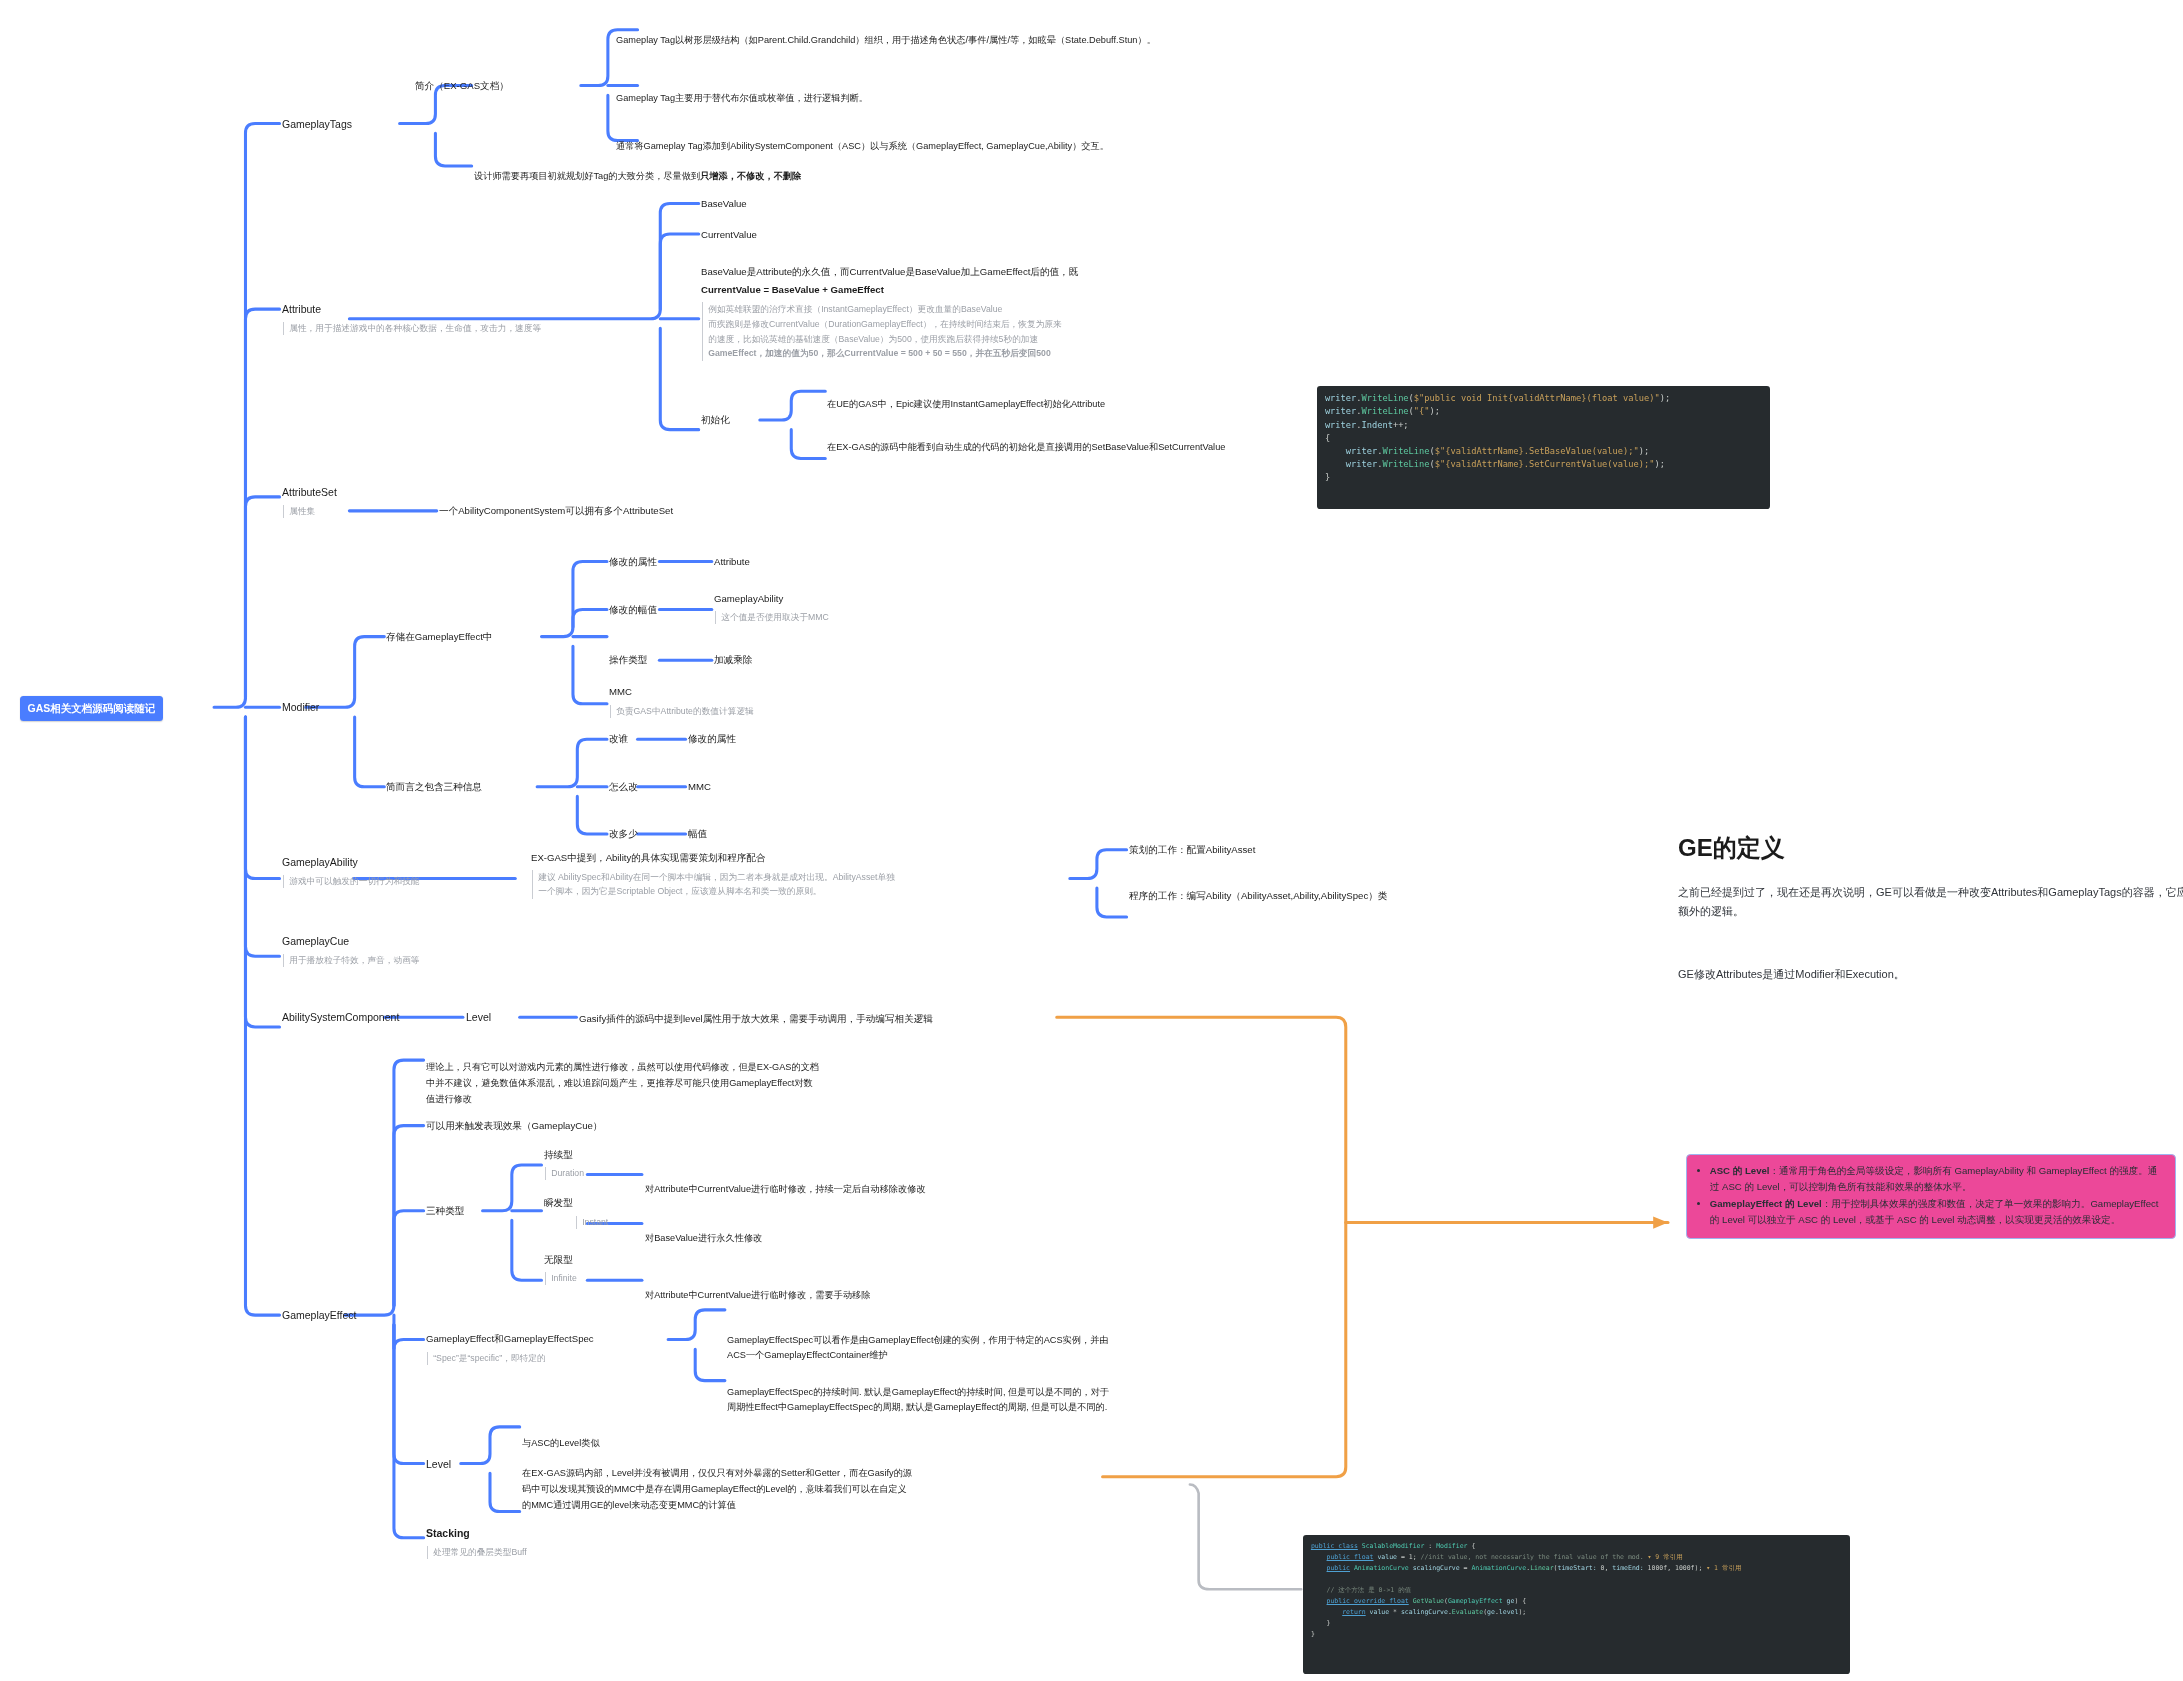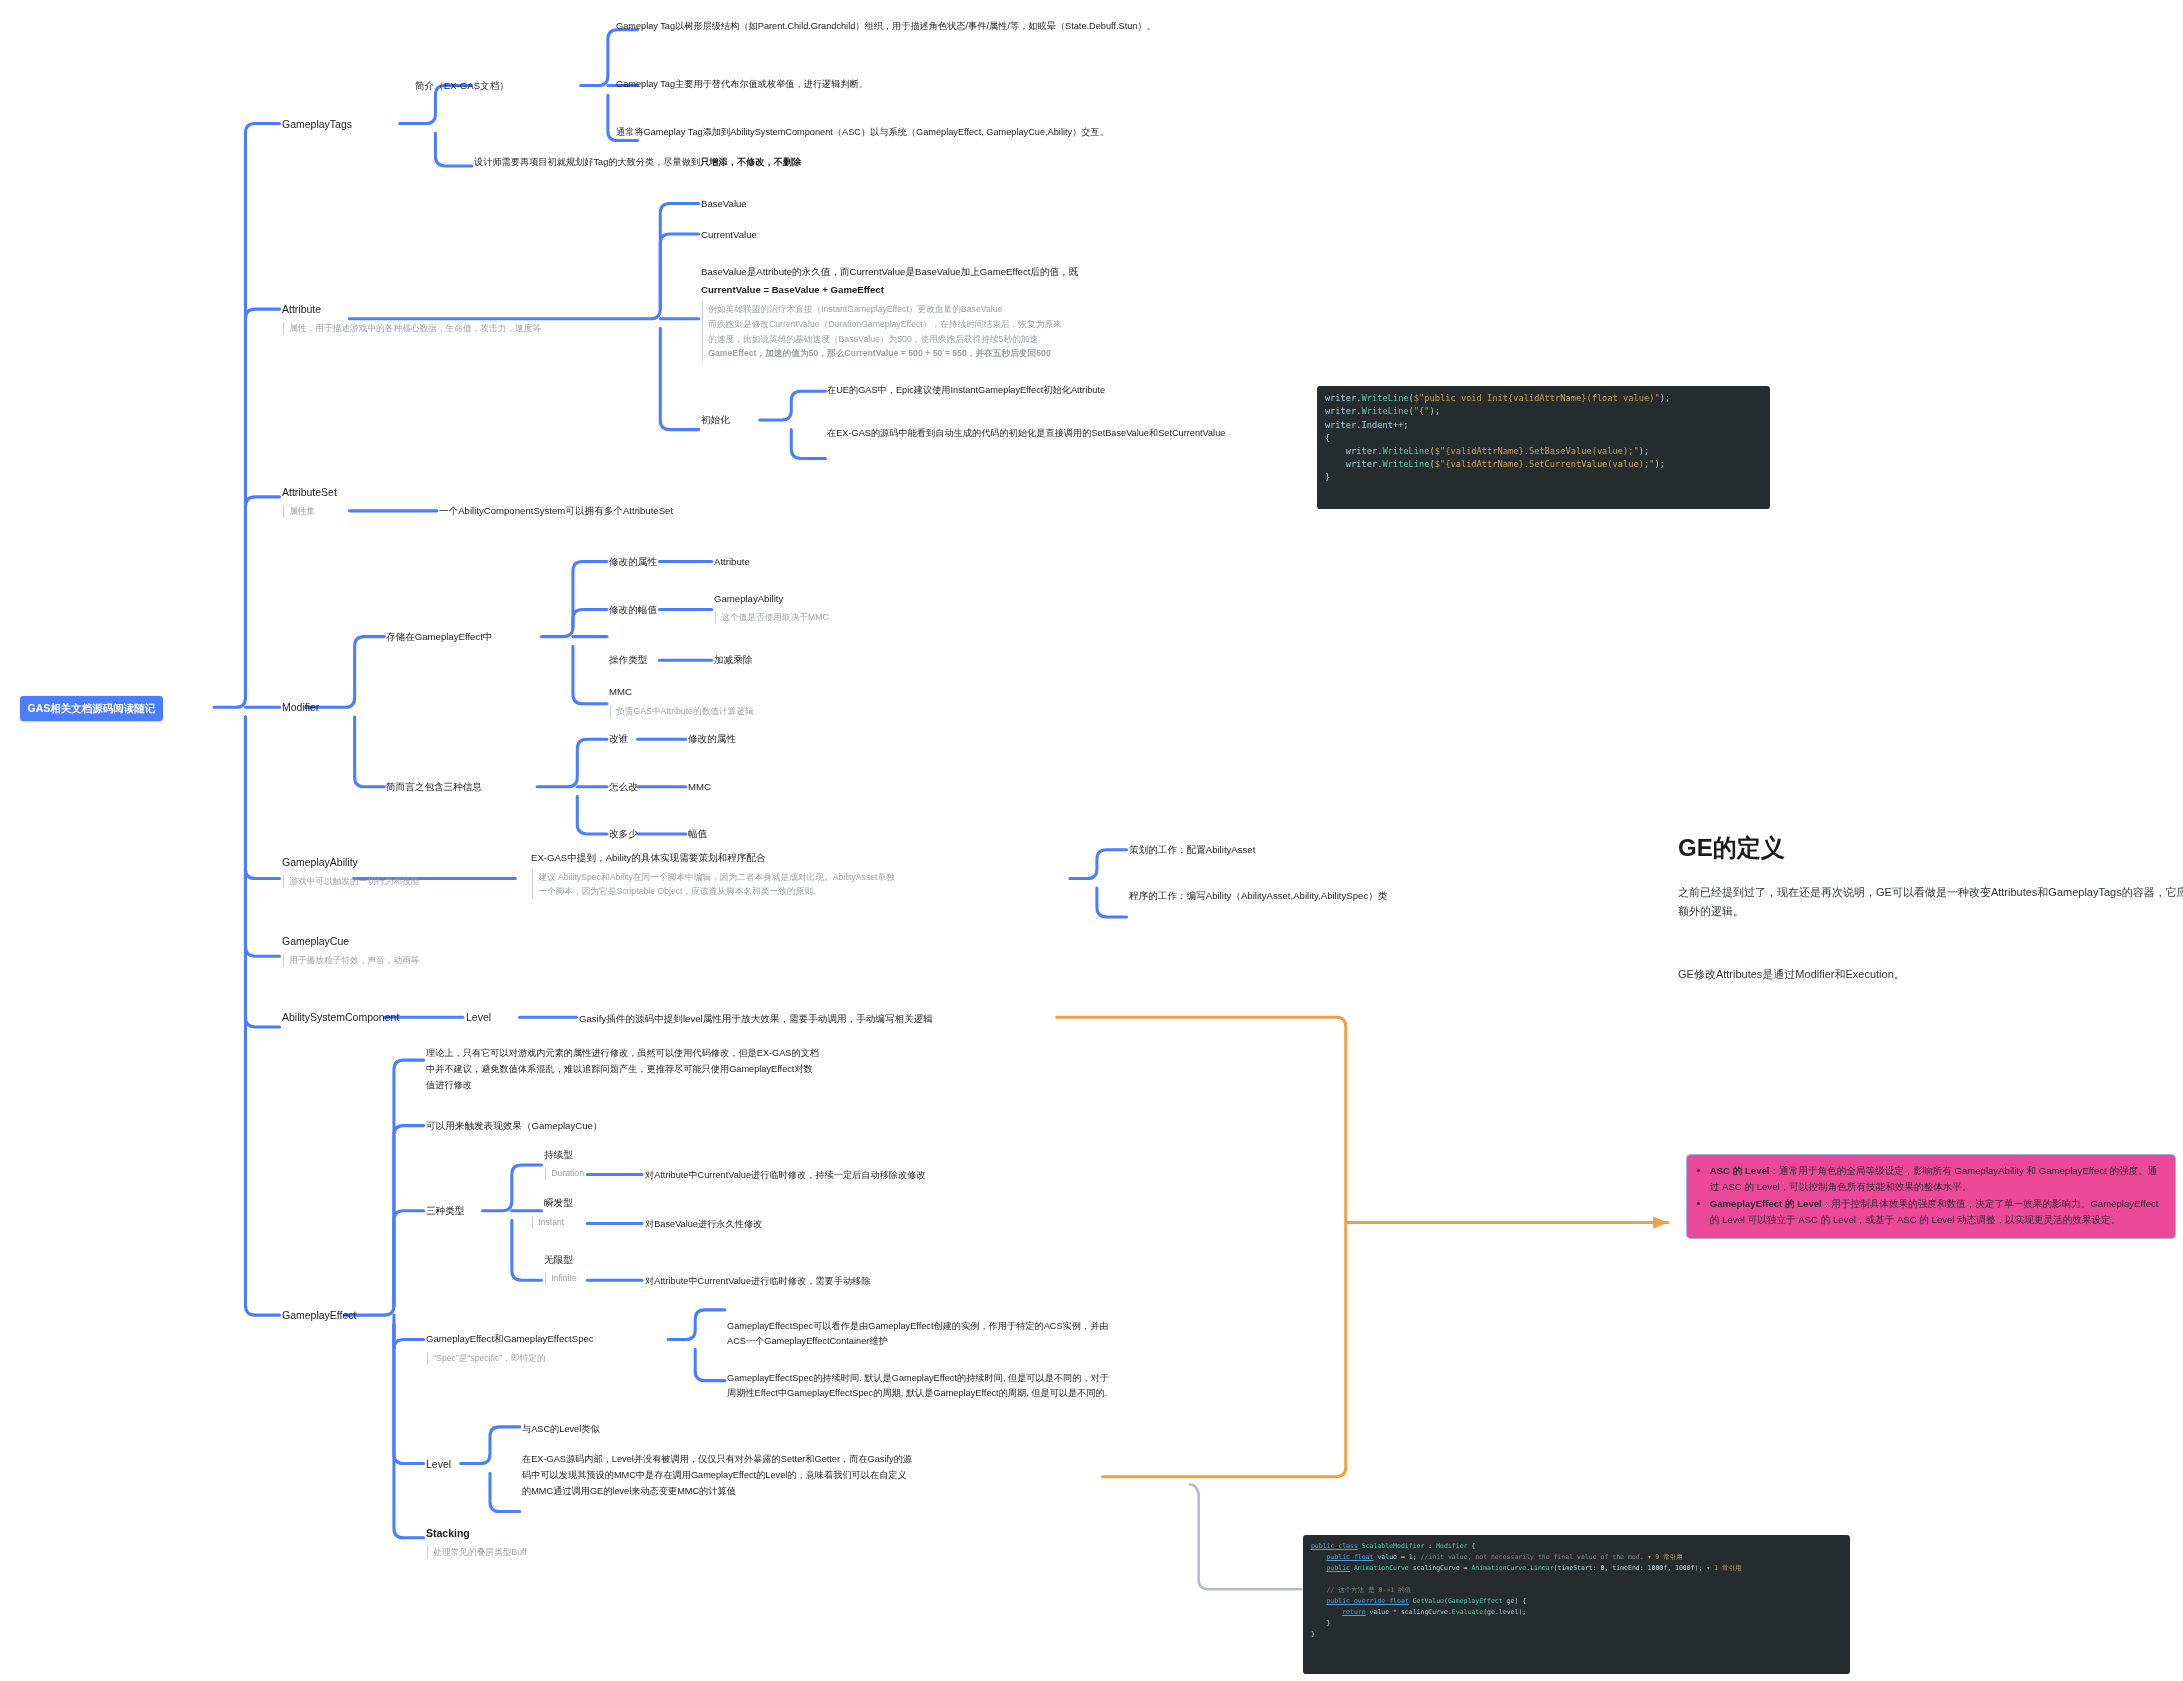--- a/index.html
+++ b/index.html
@@ -5,21 +5,21 @@
 <style>
   html,body{margin:0;padding:0;background:#ffffff;}
   body{
     width:2344px;height:1681px;position:relative;overflow:hidden;
     font-family:"Liberation Sans","DejaVu Sans",sans-serif;
     color:#1b1b1b;-webkit-font-smoothing:antialiased;
   }
   
   .node{position:absolute;white-space:pre-wrap;line-height:1.5;}
   .t20{font-size:8.7px;}
-  .t21{font-size:9.2px;}
+  .t21{font-size:9.2px;margin-top:14px;}
   .t22{font-size:9.6px;}
   .t24{font-size:10.5px;}
   .bold{font-weight:bold;}
   
   .subnote{border-left:1.3px solid #c9ccd2;padding-left:5.2px;color:#9b9fa6;}
   
   #root-node{
     position:absolute;left:19.6px;top:696px;
     background:#4a7dff;color:#fff;border-radius:3.5px;
     padding:5.7px 7.9px;font-size:10.5px;font-weight:600;white-space:nowrap;
@@ -227,21 +227,21 @@
 
 <div class="node t21" style="left:426px;top:1046px;width:563px;line-height:1.72;"><span>理论上，只有它可以对游戏内元素的属性进行修改，虽然可以使用代码修改，但是EX-GAS的文档</span><br><span>中并不建议，避免数值体系混乱，难以追踪问题产生，更推荐尽可能只使用GameplayEffect对数</span><br><span>值进行修改</span></div>
 
 <div class="node t22" style="left:426px;top:1119px;">可以用来触发表现效果（GameplayCue）</div>
 
 <div class="node t22" style="left:426px;top:1204px;">三种类型</div>
 <div class="node t22" style="left:544px;top:1148px;">持续型</div>
 <div class="node t20 subnote" style="left:545px;top:1167px;">Duration</div>
 <div class="node t21" style="left:645px;top:1169px;">对Attribute中CurrentValue进行临时修改，持续一定后自动移除改修改</div>
 <div class="node t22" style="left:544px;top:1196px;">瞬发型</div>
-<div class="node t20 subnote" style="left:532px;top:1216px;">Instant</div>
+<div class="node t20 subnote" style="left:576px;top:1216px;">Instant</div>
 <div class="node t21" style="left:645px;top:1218px;">对BaseValue进行永久性修改</div>
 <div class="node t22" style="left:544px;top:1253px;">无限型</div>
 <div class="node t20 subnote" style="left:545px;top:1272px;">Infinite</div>
 <div class="node t21" style="left:645px;top:1275px;">对Attribute中CurrentValue进行临时修改，需要手动移除</div>
 
 <div class="node t22" style="left:426px;top:1332px;">GameplayEffect和GameplayEffectSpec</div>
 <div class="node t20 subnote" style="left:427px;top:1352px;">“Spec”是“specific”，即特定的</div>
 <div class="node t21" style="left:727px;top:1319px;width:546px;line-height:1.62;"><span>GameplayEffectSpec可以看作是由GameplayEffect创建的实例，作用于特定的ACS实例，并由</span><br><span>ACS一个GameplayEffectContainer维护</span></div>
 <div class="node t21" style="left:727px;top:1371px;width:546px;line-height:1.62;"><span>GameplayEffectSpec的持续时间. 默认是GameplayEffect的持续时间, 但是可以是不同的，对于</span><br><span>周期性Effect中GameplayEffectSpec的周期, 默认是GameplayEffect的周期, 但是可以是不同的.</span></div>
 

